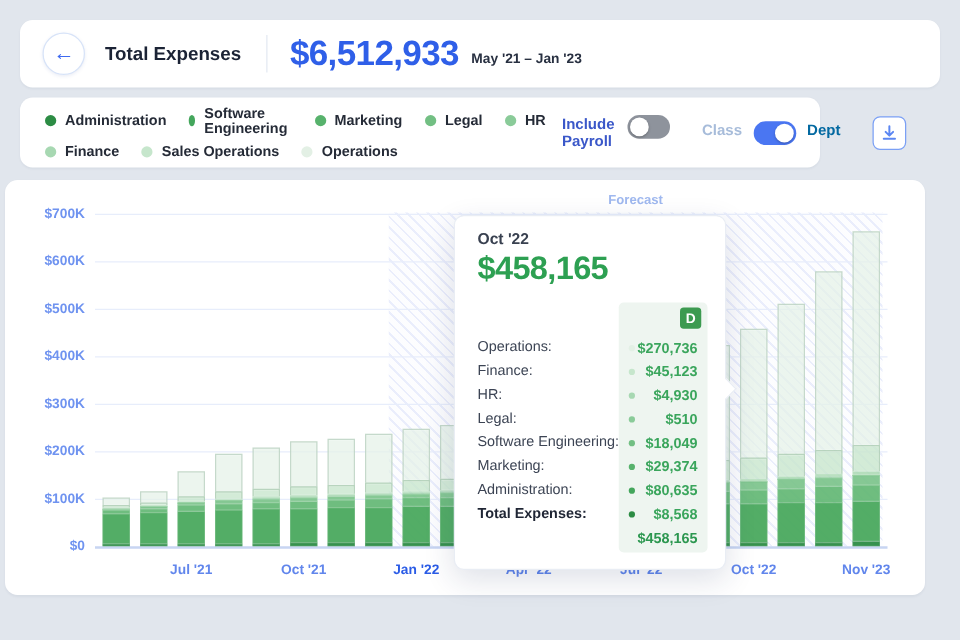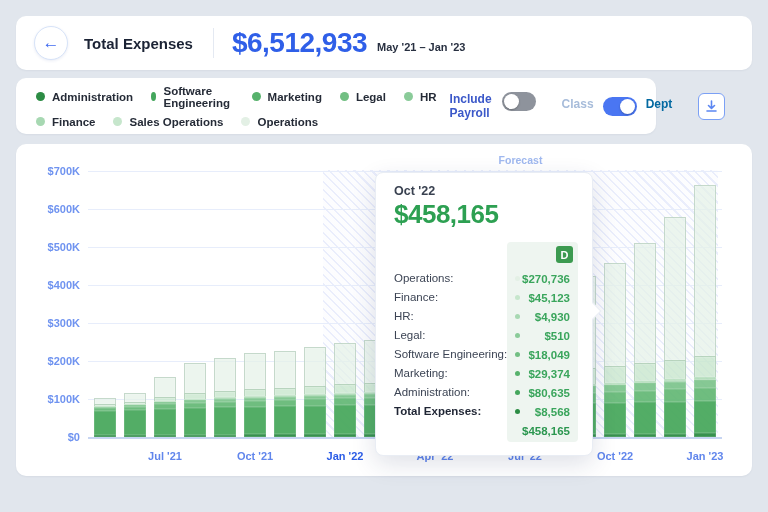--- a/index.html
+++ b/index.html
@@ -33,21 +33,21 @@
   .ctl-label-muted { font-size:12px; font-weight:700; color:#a7bcda; }
   .ctl-label-accent { font-size:12px; font-weight:700; color:#0369a1; }
   .toggle { width:34px; height:19px; border-radius:10px; position:relative; cursor:pointer; flex:none; }
   .toggle .knob { width:15px; height:15px; border-radius:50%; background:#fff; position:absolute; top:2px; box-shadow:0 1px 2px rgba(0,0,0,0.25); }
   .toggle.off { background:#8e939c; } .toggle.off .knob { left:2px; }
   .toggle.on { background:#4a76f2; } .toggle.on .knob { right:2px; }
   .dl-btn { width:27px; height:27px; border:1.5px solid #7ba0f5; border-radius:6px; display:flex; align-items:center; justify-content:center; cursor:pointer; background:#fff; }
   .dl-btn svg { display:block; }
 
   
-  #chart-card { left:16px; top:144px; width:736px; height:332px; }
+  #chart-card { left:4px; top:144px; width:736px; height:332px; }
   #plot { position:absolute; left:0; top:0; width:736px; height:348px; }
   .gridline { position:absolute; left:72px; width:634px; height:1px; background:#e7edfb; }
   .baseline { position:absolute; left:72px; width:634px; height:1.5px; background:#c7d5f2; }
   .y-tick { position:absolute; width:52px; right:672px; text-align:right; font-size:11px; font-weight:700; color:#6f93f0; }
   .x-tick { position:absolute; top:306px; width:60px; margin-left:-30px; text-align:center; font-size:11px; font-weight:600; color:#6186ec; }
   .x-tick.bold { color:#2b5ce6; font-weight:800; }
   #forecast-region { position:absolute; left:307px; top:26px; width:395px; height:267px;
     background:repeating-linear-gradient(45deg, rgba(124,146,235,0.16) 0 1.5px, rgba(124,146,235,0.02) 1.5px 6px); }
   #forecast-label { position:absolute; top:10px; left:307px; width:395px; text-align:center; font-size:10.5px; font-weight:600; color:#9fb8ef; }
   .bar { position:absolute; bottom:55px; width:22px; display:flex; flex-direction:column-reverse; }
@@ -170,21 +170,21 @@
       <div class="gridline" style="top: 255px;"></div>
       <div class="y-tick" style="top: 249px; right: 672px;">$100K</div>
       <div class="baseline" style="top: 293px;"></div>
       <div class="y-tick" style="top: 287px; right: 672px;">$0</div>
       <div class="x-tick" style="left: 149px;">Jul '21</div>
       <div class="x-tick" style="left: 239px;">Oct '21</div>
       <div class="x-tick bold" style="left: 329px;">Jan '22</div>
       <div class="x-tick" style="left: 419px;">Apr '22</div>
       <div class="x-tick" style="left: 509px;">Jul '22</div>
       <div class="x-tick" style="left: 599px;">Oct '22</div>
-      <div class="x-tick" style="left: 689px;">Jan '23</div>
+      <div class="x-tick" style="left: 689px;">Nov '23</div>
       <div class="bar" style="left: 78px;">
         <div class="seg" style="height: 1.976px; background: rgba(44, 140, 68, 0.95);"></div>
         <div class="seg" style="height: 23.56px; background: rgba(74, 169, 94, 0.95);"></div>
         <div class="seg" style="height: 3.04px; background: rgba(95, 182, 113, 0.9);"></div>
         <div class="seg" style="height: 1.52px; background: rgba(121, 194, 136, 0.9);"></div>
         <div class="seg" style="height: 0.19px; background: rgba(142, 203, 155, 0.9);"></div>
         <div class="seg" style="height: 0.76px; background: rgba(169, 216, 178, 0.85);"></div>
         <div class="seg pale" style="height: 1.52px; background: rgba(200, 230, 205, 0.8);"></div>
         <div class="seg pale" style="height: 6.08px; background: rgba(229, 241, 231, 0.72);"></div>
       </div>

